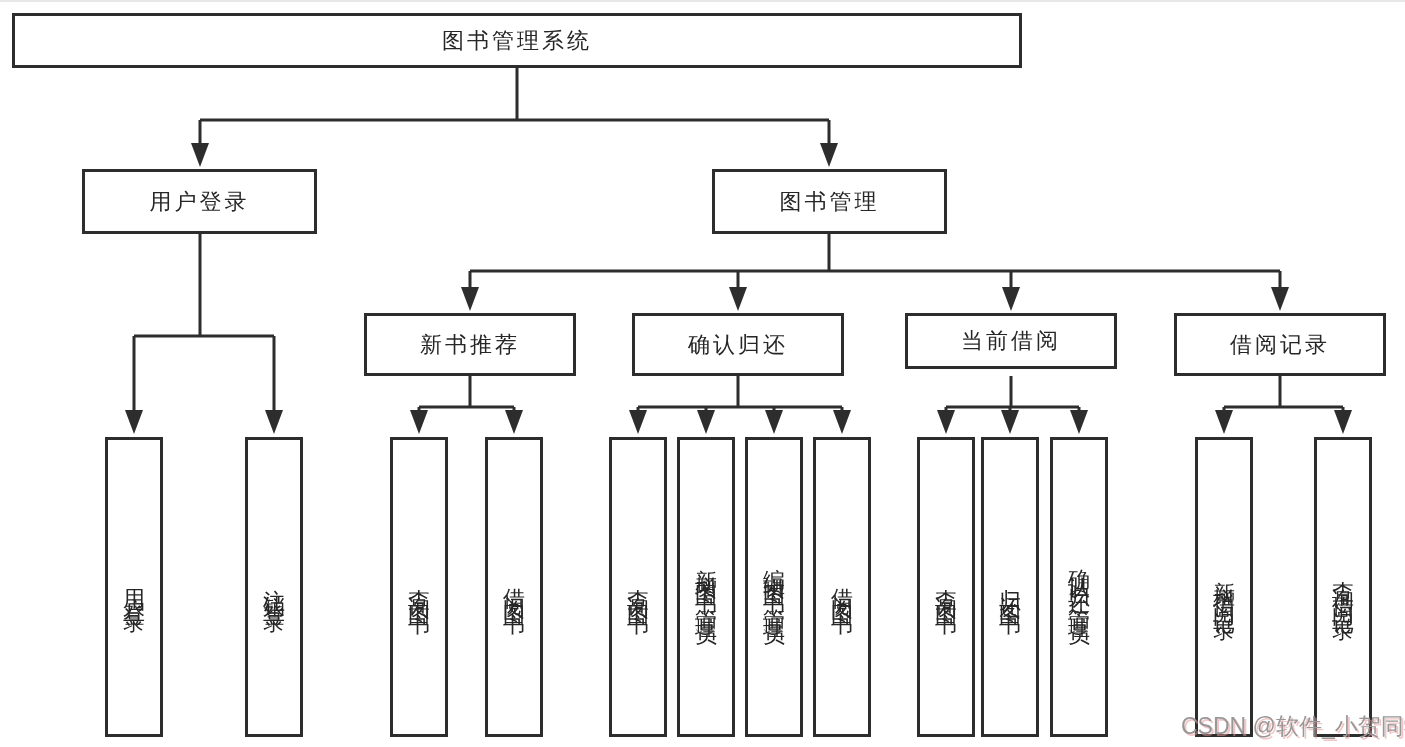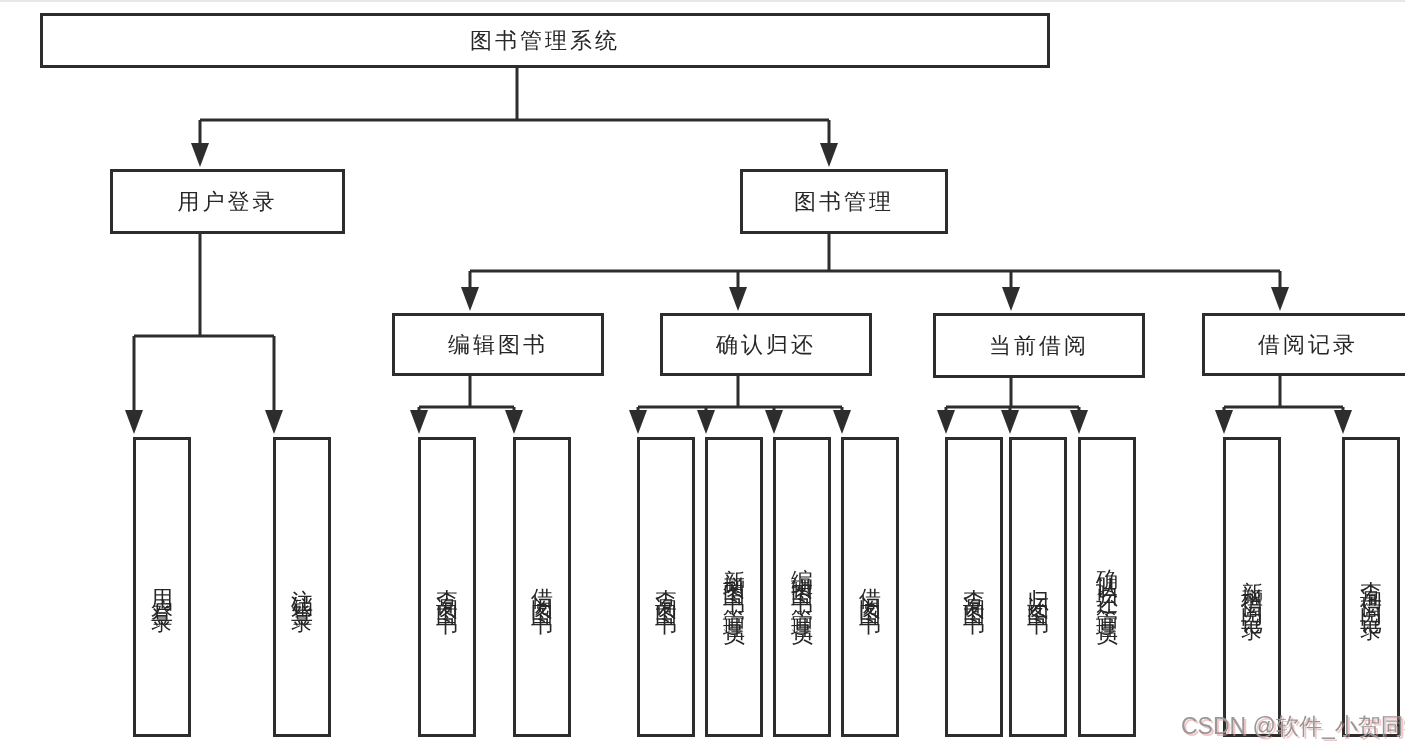--- a/index.html
+++ b/index.html
@@ -36,21 +36,20 @@
   }
 
   .box {
     position: absolute;
     background: #ffffff;
     border: 3px solid #2d2d2d;
     display: flex;
     align-items: center;
     justify-content: center;
     color: #262626;
-    margin-left: 28px;
   }
 
   .hbox {
     font-size: 22px;
     letter-spacing: 3px;
     white-space: nowrap;
   }
 
   .vbox {
     writing-mode: vertical-rl;
@@ -127,25 +126,25 @@
     <g>
       <path d="M1280,376 V407 M1224,407 H1343 M1224,407 V412 M1343,407 V412"></path>
       <polygon points="1215,410 1233,410 1224,434"></polygon>
       <polygon points="1334,410 1352,410 1343,434"></polygon>
     </g>
   </svg>
 
   <div class="box hbox" style="left:12px; top:13px; width:1010px; height:55px;">图书管理系统</div>
 
   <div class="box hbox" style="left:82px; top:169px; width:235px; height:65px;">用户登录</div>
-  <div class="box hbox" style="left:712px; top:169px; width:208px; height:65px;">图书管理</div>
+  <div class="box hbox" style="left:712px; top:169px; width:235px; height:65px;">图书管理</div>
 
-  <div class="box hbox" style="left:364px; top:313px; width:212px; height:63px;">编辑图书</div>
+  <div class="box hbox" style="left:364px; top:313px; width:212px; height:63px;">新书推荐</div>
   <div class="box hbox" style="left:632px; top:313px; width:212px; height:63px;">确认归还</div>
-  <div class="box hbox" style="left:905px; top:313px; width:212px; height:65px;">当前借阅</div>
+  <div class="box hbox" style="left:905px; top:313px; width:212px; height:56px;">当前借阅</div>
   <div class="box hbox" style="left:1174px; top:313px; width:212px; height:63px;">借阅记录</div>
 
   <div class="box vbox" style="left:105px;">用户登录</div>
   <div class="box vbox" style="left:245px;">注销登录</div>
 
   <div class="box vbox" style="left:390px;">查询图书</div>
   <div class="box vbox" style="left:485px;">借阅图书</div>
 
   <div class="box vbox" style="left:609px;">查询图书</div>
   <div class="box vbox" style="left:677px;">新增图书（管理员）</div>

